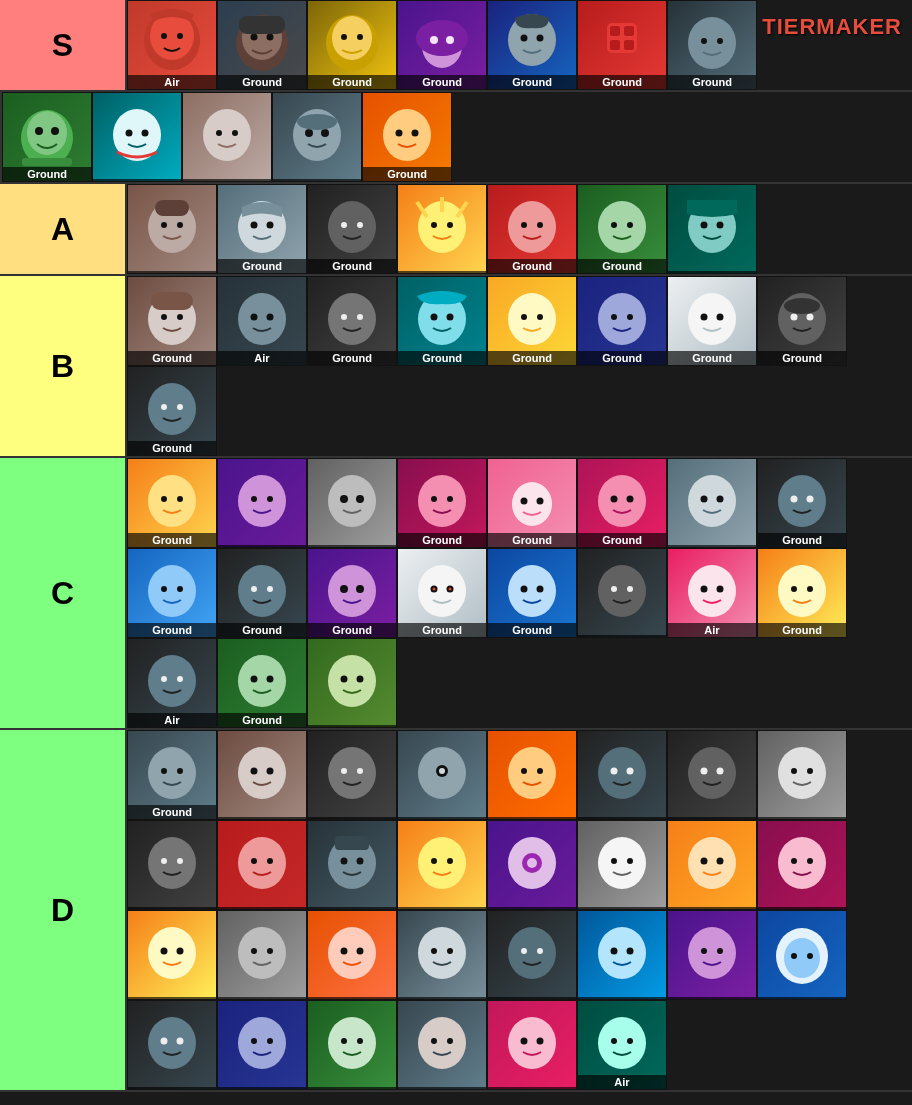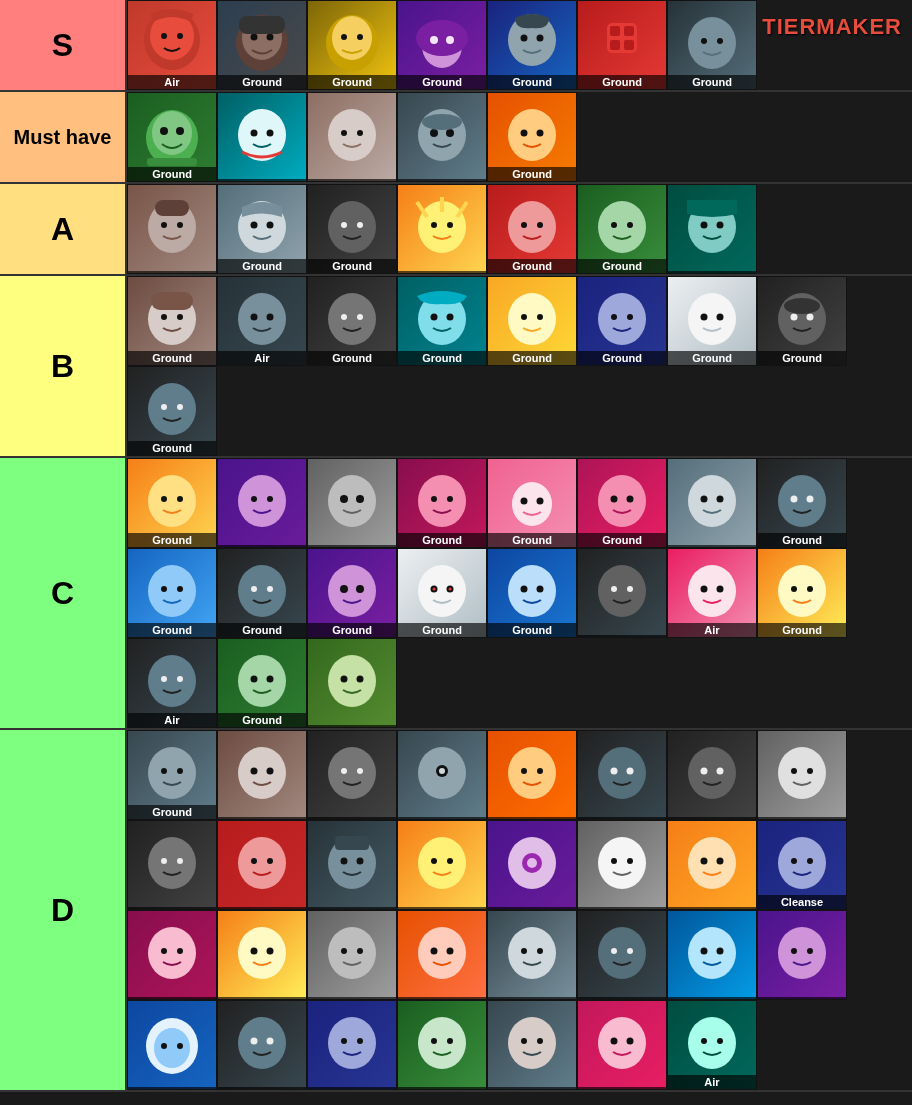--- a/index.html
+++ b/index.html
@@ -188,21 +188,20 @@
               <circle cx="43" cy="33" r="3" fill="#111"></circle>
               <path d="M26 44 Q35 50 44 44" stroke="#546e7a" stroke-width="2" fill="none"></path>
             </svg>
         </div>
         <div class="char-label">Ground</div>
       </div>
     </div>
   </div>
 
   <div class="tier-row tier-must">
-    <div class="tier-label" style="font-size:20px;background:#ffbf7f;">Must have</div>
     <div class="tier-content">
       <div class="character-card">
         <div class="char-bg" style="background:linear-gradient(135deg,#1b5e20,#2e7d32);">
           <svg width="70" height="75" viewBox="0 0 70 75">
               <ellipse cx="35" cy="38" rx="26" ry="28" fill="#4caf50"></ellipse>
               <ellipse cx="35" cy="33" rx="20" ry="22" fill="#81c784"></ellipse>
               <circle cx="27" cy="31" r="4" fill="#111"></circle>
               <circle cx="43" cy="31" r="4" fill="#111"></circle>
               <path d="M25 44 Q35 52 45 44" stroke="#1b5e20" stroke-width="2" fill="none"></path>
               <rect x="10" y="58" width="50" height="8" rx="3" fill="#388e3c"></rect>
@@ -838,31 +837,20 @@
         <div class="char-bg" style="background:linear-gradient(135deg,#f57f17,#ffa726);">
           <svg width="70" height="75" viewBox="0 0 70 75">
               <ellipse cx="35" cy="35" rx="24" ry="26" fill="#ffe0b2"></ellipse>
               <circle cx="27" cy="33" r="3.5" fill="#111"></circle>
               <circle cx="43" cy="33" r="3.5" fill="#111"></circle>
               <path d="M26 44 Q35 50 44 44" stroke="#f57f17" stroke-width="2" fill="none"></path>
             </svg>
         </div>
         <div class="char-label"></div>
       </div>
-      <div class="character-card">
-        <div class="char-bg" style="background:linear-gradient(135deg,#1a237e,#283593);">
-          <svg width="70" height="75" viewBox="0 0 70 75">
-              <ellipse cx="35" cy="35" rx="24" ry="26" fill="#9fa8da"></ellipse>
-              <circle cx="27" cy="33" r="3" fill="#111"></circle>
-              <circle cx="43" cy="33" r="3" fill="#111"></circle>
-              <path d="M26 44 Q35 50 44 44" stroke="#1a237e" stroke-width="2" fill="none"></path>
-            </svg>
-        </div>
-        <div class="char-label">Cleanse</div>
-      </div>
 
       <div class="character-card">
         <div class="char-bg" style="background:linear-gradient(135deg,#880e4f,#ad1457);">
           <svg width="70" height="75" viewBox="0 0 70 75">
               <ellipse cx="35" cy="35" rx="24" ry="26" fill="#f8bbd0"></ellipse>
               <circle cx="27" cy="33" r="3" fill="#111"></circle>
               <circle cx="43" cy="33" r="3" fill="#111"></circle>
               <path d="M26 44 Q35 50 44 44" stroke="#880e4f" stroke-width="2" fill="none"></path>
             </svg>
         </div>

